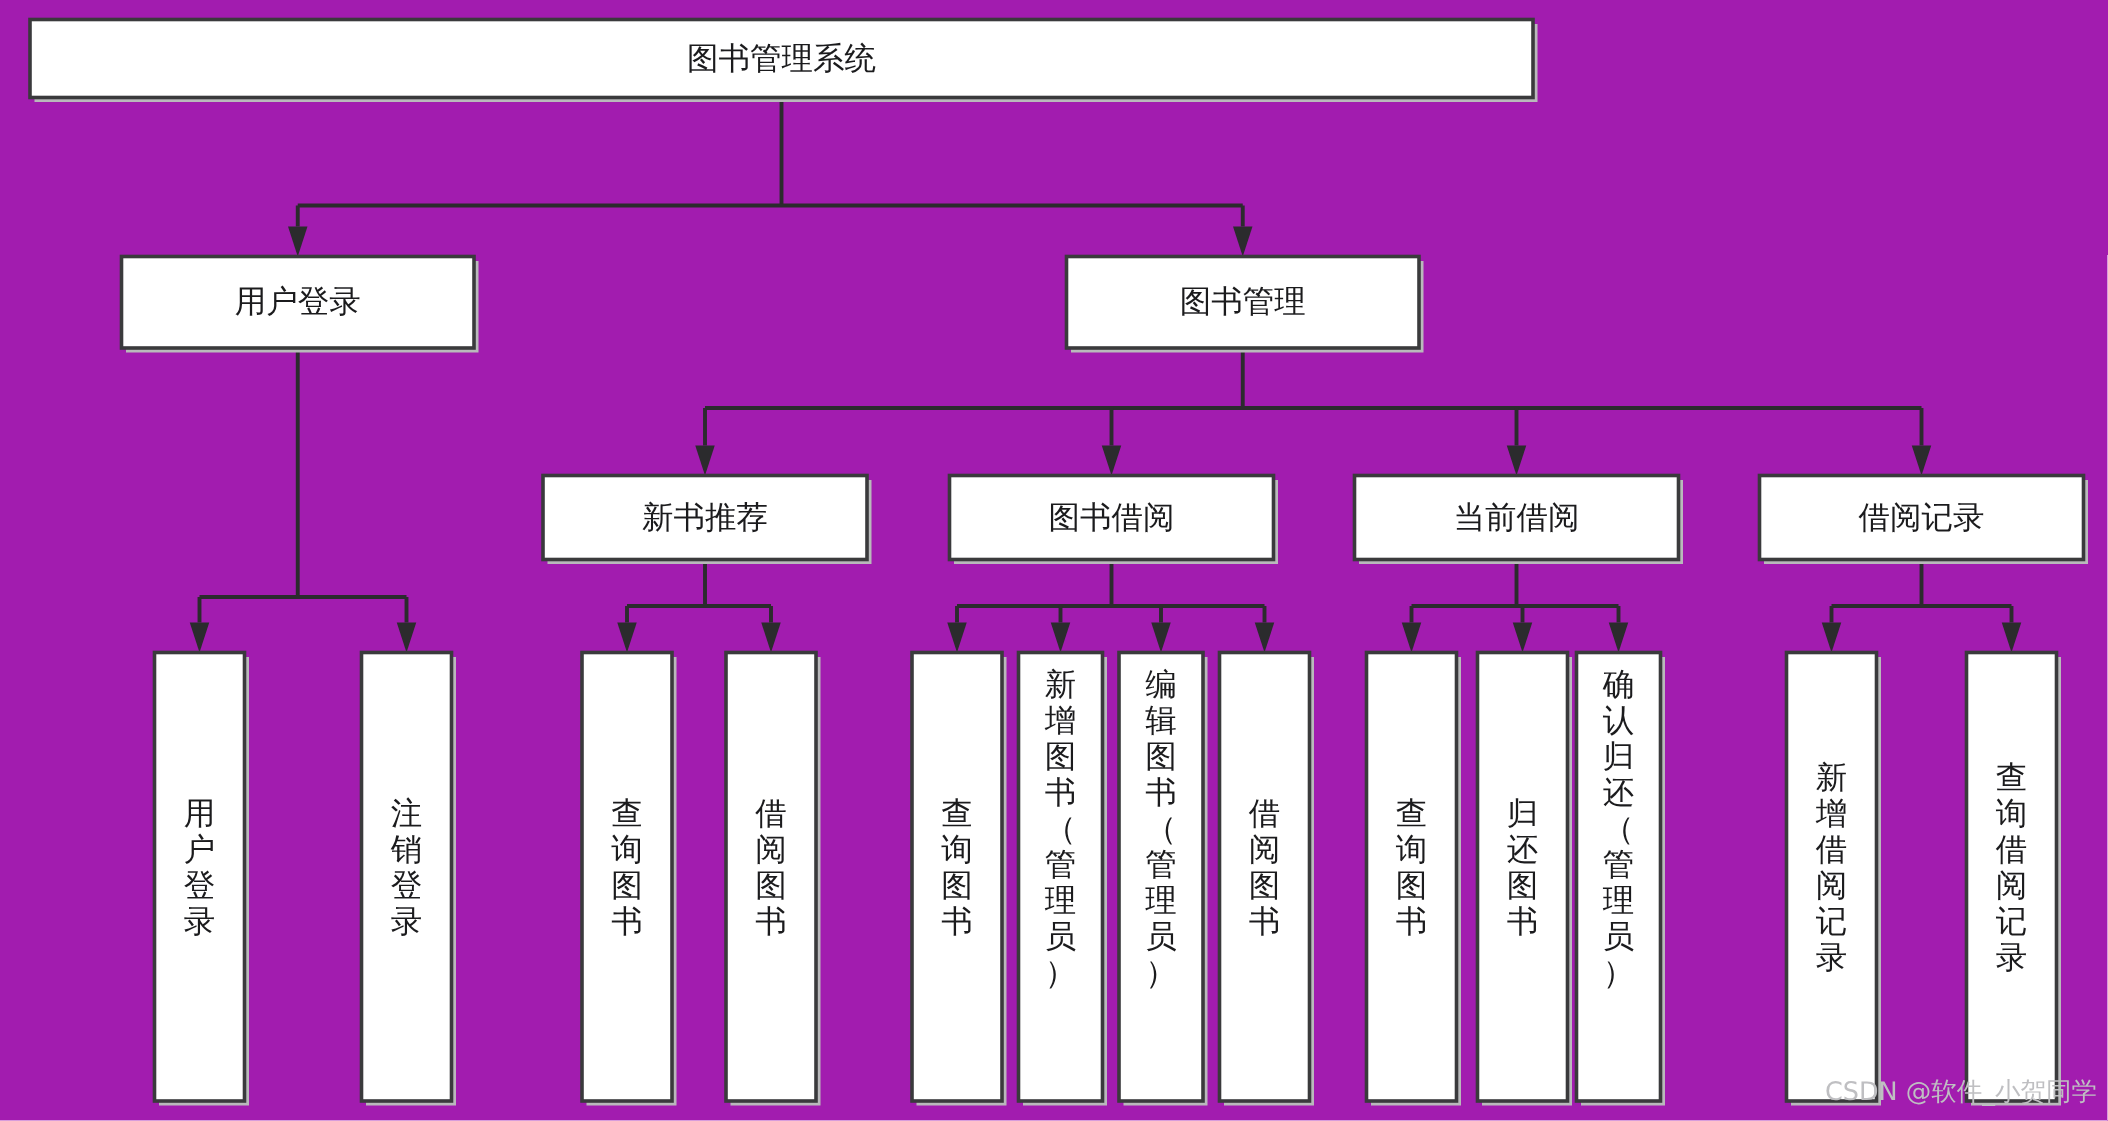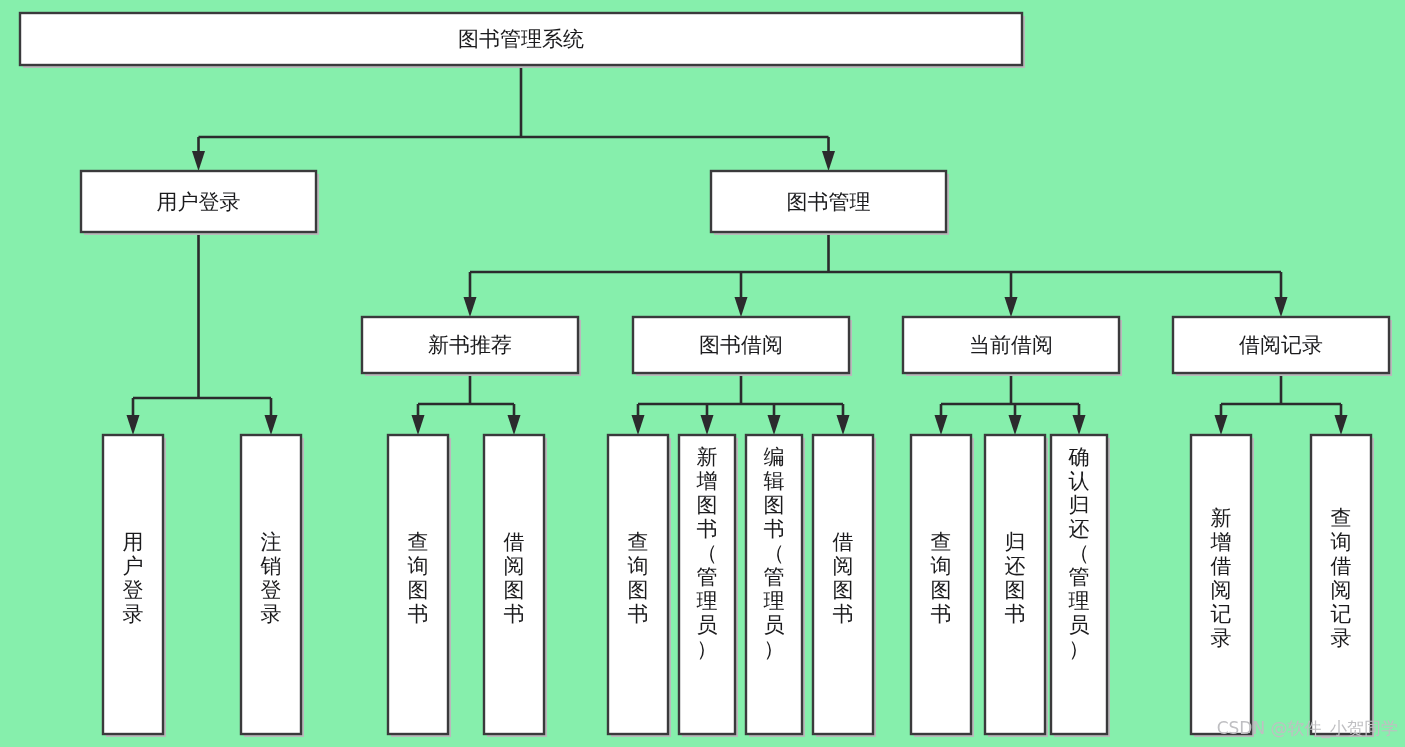--- a/index.html
+++ b/index.html
@@ -11,21 +11,21 @@
   body {
     width: 1405px;
     height: 747px;
     overflow: hidden;
     font-family: "DejaVu Sans", "Liberation Sans", sans-serif;
   }
   #diagram-root {
     position: relative;
     width: 1405px;
     height: 747px;
-    background: #86efac;
+    background: #a21caf;
   }
   svg#diagram-svg {
     display: block;
     width: 1405px;
     height: 747px;
   }
   .node-box {
     fill: #ffffff;
     stroke: #3a3a3c;
     stroke-width: 2.4;

